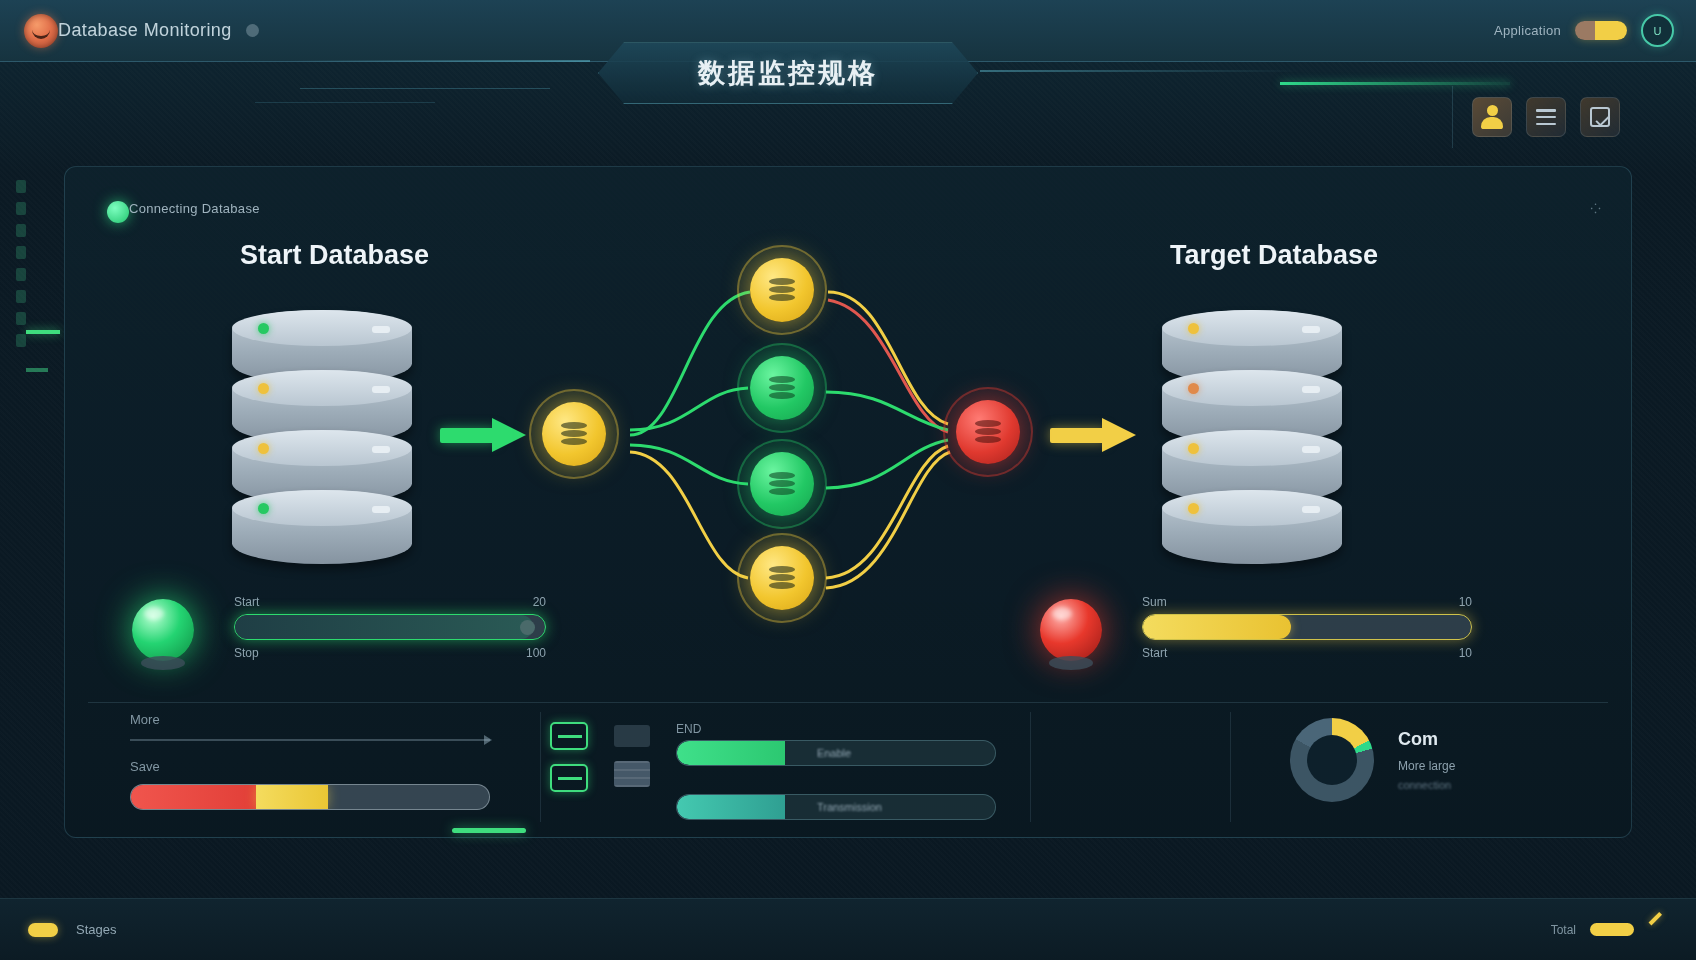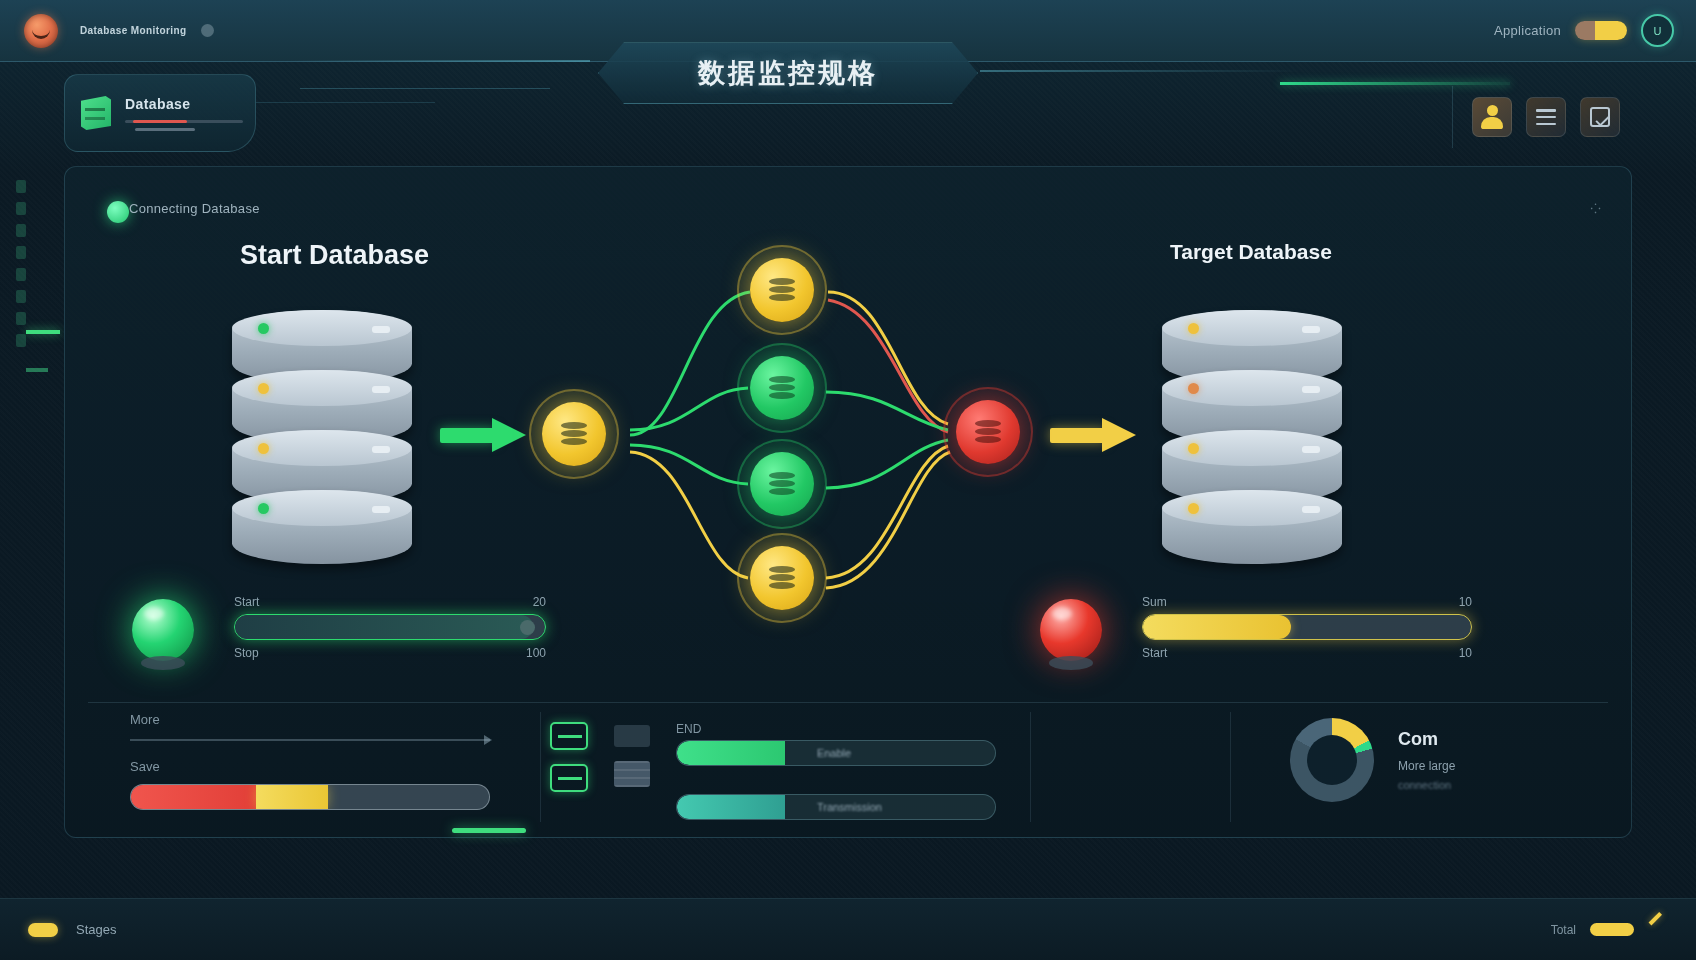--- a/index.html
+++ b/index.html
@@ -28,22 +28,22 @@
     width:34px; height:34px; margin-left:24px; border-radius:50%;
     background:radial-gradient(circle at 38% 32%, #f59b6a 0%, #e2704a 45%, #b44d32 100%);
     box-shadow:0 0 10px rgba(240,130,80,.45), inset 0 0 6px rgba(0,0,0,.4);
     position:relative; flex:none;
   }
   .brand-dot::after{
     content:""; position:absolute; left:8px; top:12px; width:18px; height:10px;
     border-bottom:3px solid #4a2418; border-radius:0 0 14px 14px;
   }
   .topbar-title {
-    margin-left:22px; font-size:10px; letter-spacing:.4px; color:#cfe0e8;
-    filter:blur(.55px); opacity:.92; font-weight:700;
+    font-size:18px; letter-spacing:.4px; color:#cfe0e8;
+    filter:blur(.55px); opacity:.92; font-weight:400;
   }
   .topbar-chip {
     margin-left:14px; width:13px; height:13px; border-radius:50%;
     background:#6b8592; opacity:.65;
   }
   .topbar-right { margin-left:auto; display:flex; align-items:center; gap:14px; padding-right:22px; }
   .tr-label { font-size:13px; color:#9fb4c0; filter:blur(.6px); letter-spacing:.3px; }
   .tr-pill {
     width:52px; height:19px; border-radius:10px; overflow:hidden; display:flex;
     box-shadow:0 0 8px rgba(230,190,70,.35);
@@ -144,21 +144,21 @@
   .panel-status { position:absolute; left:42px; top:34px; display:flex; align-items:flex-start; gap:0; }
   .status-dot {
     width:22px; height:22px; border-radius:50%;
     background:radial-gradient(circle at 36% 32%, #7dffc0, #22c46e);
     box-shadow:0 0 14px rgba(45,220,130,.7);
   }
   .status-text { font-size:13px; color:#9fb3be; filter:blur(.7px); letter-spacing:.3px; }
   .panel-corner { position:absolute; right:28px; top:32px; font-size:13px; color:#5d7582; letter-spacing:2px; }
 
   .head-src { position:absolute; left:240px; top:240px; font-size:27px; font-weight:700; color:#eef4f8; }
-  .head-tgt { position:absolute; left:1170px; top:240px; font-size:21px; font-weight:700; color:#eef4f8; }
+  .head-tgt { position:absolute; left:1170px; top:240px; font-size:27px; font-weight:700; color:#eef4f8; }
 
   
   .dbstack { position:absolute; width:180px; }
   .dbstack.src { left:232px; top:310px; }
   .dbstack.tgt { left:1162px; top:310px; }
   .disk {
     position:relative; width:180px; height:74px; margin-bottom:-14px;
     background:linear-gradient(180deg,#c2ced8 0%, #9eadb9 55%, #8593a0 100%);
     border-radius:50%/28%;
     box-shadow:0 6px 10px rgba(0,0,0,.40);
@@ -347,30 +347,20 @@
   <div class="circuit c1"></div>
   <div class="circuit c2"></div>
   <div class="circuit c3"></div>
   <div class="circuit c4"></div>
   <div class="circuit c5"></div>
 
   <div class="banner">
     <div class="banner-title">数据监控规格</div>
   </div>
 
-  <div class="tabcard">
-    <div class="db-icon"></div>
-    <div class="tab-meta">
-      <div class="tab-label">Database</div>
-      <div class="tab-bar">
-          <i></i>
-        </div>
-      <div class="tab-bar2"></div>
-    </div>
-  </div>
 
   <div class="toolbar">
     <div class="tb-btn user">
       <div class="user-glyph"></div>
     </div>
     <div class="tb-btn">
       <div class="menu-glyph">
           <i></i>
           <i></i>
           <i></i>

